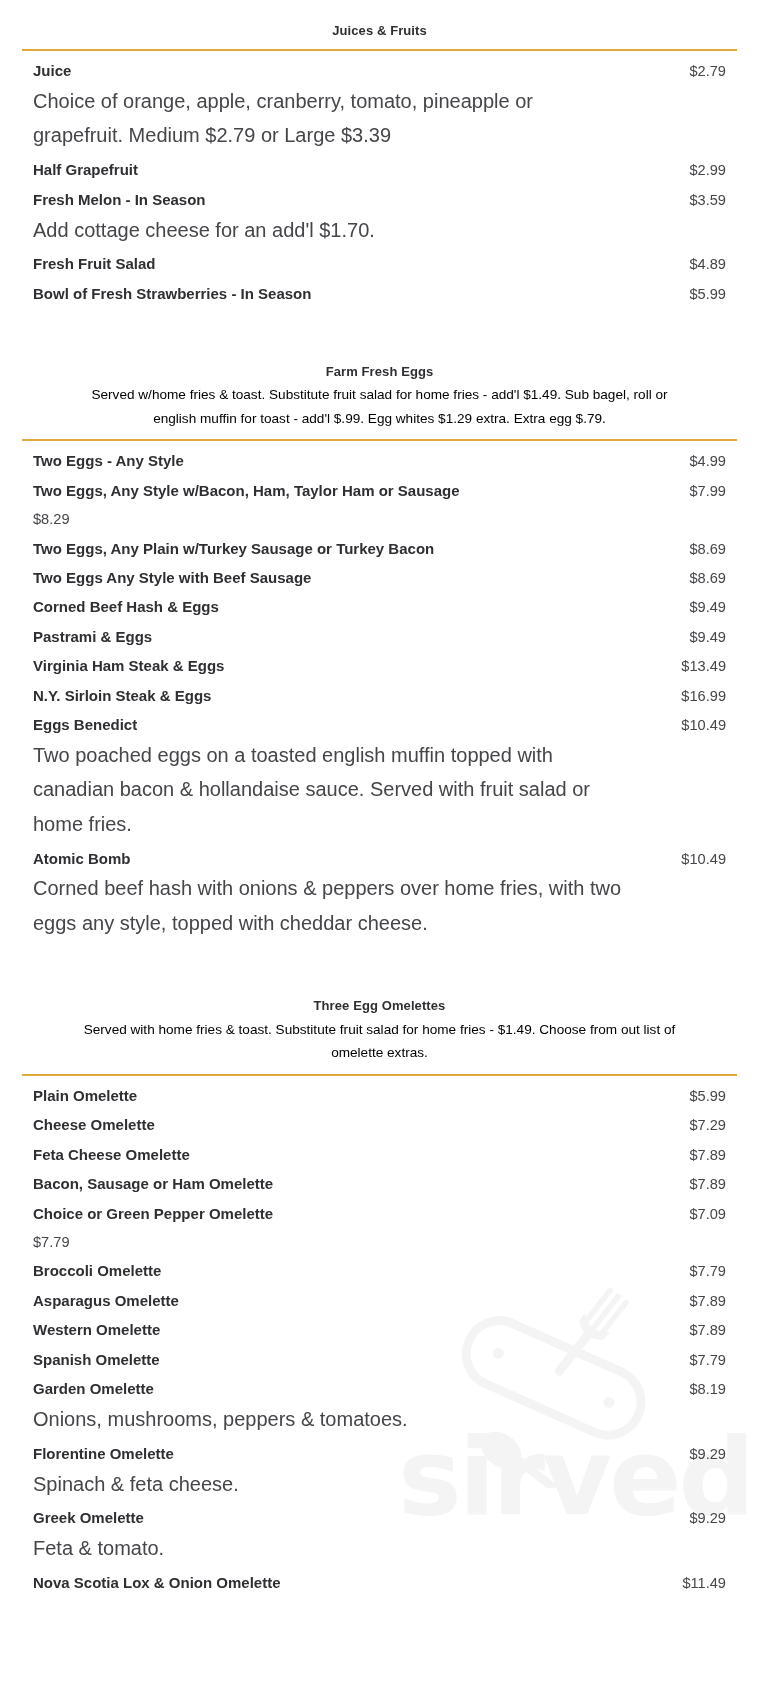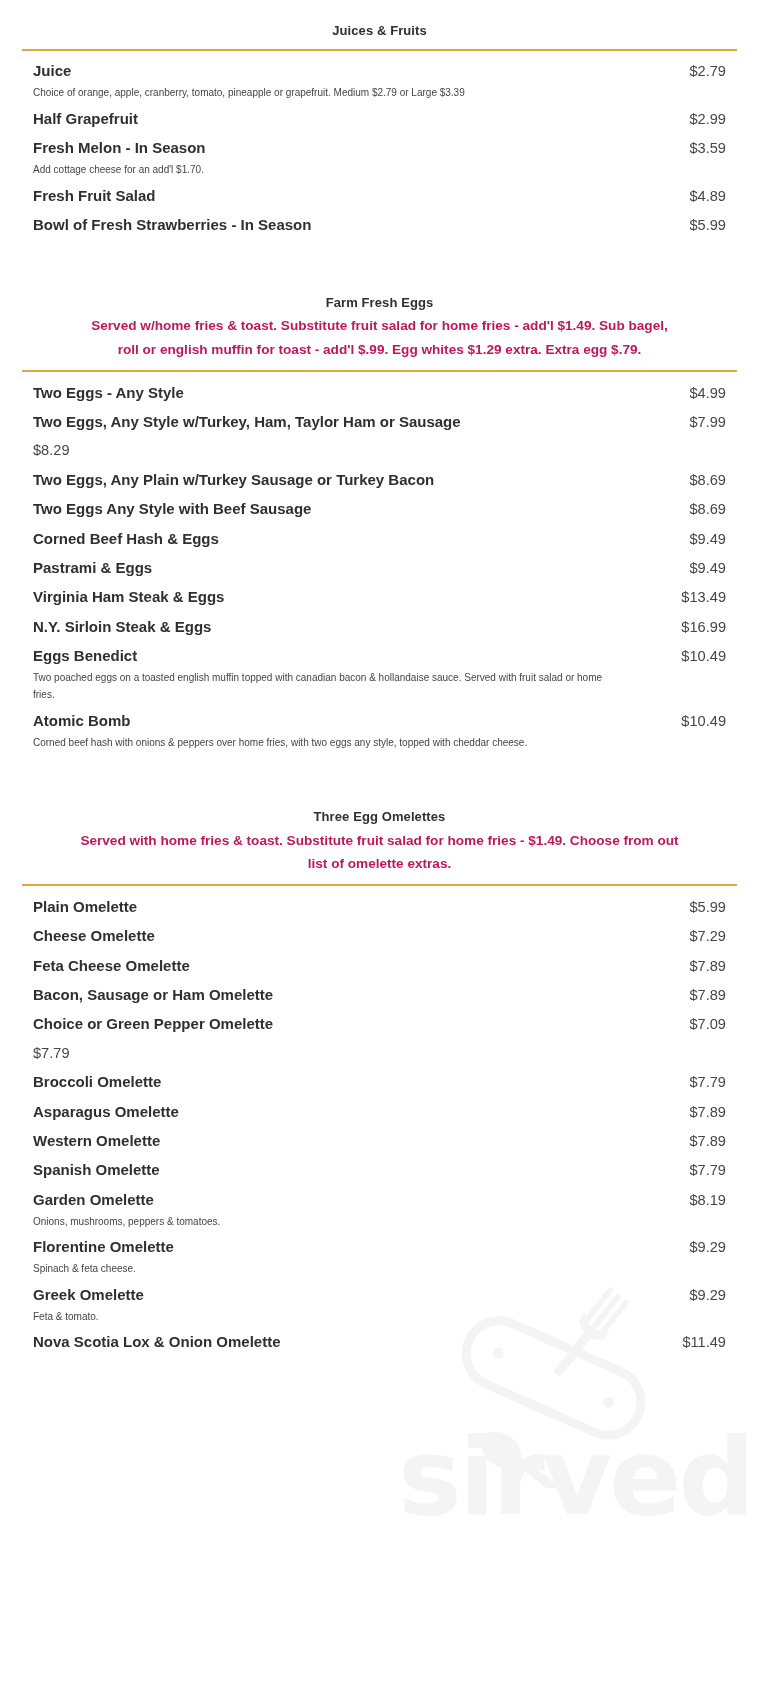--- a/index.html
+++ b/index.html
@@ -64,22 +64,22 @@
   }
   .section-title {
     font-size: 13px;
     font-weight: 700;
     color: #2f2f33;
     letter-spacing: .1px;
     line-height: 1.35;
   }
   .section-desc {
     font-size: 13.6px;
-    font-weight: 700;
-    color: #be185d;
+    font-weight: 400;
+    color: #000000;
     line-height: 1.72;
     max-width: 600px;
     margin: 3px auto 0 auto;
   }
 
   .rule {
     height: 2px;
     background: #e0a93f;
     width: 100%;
   }
@@ -105,21 +105,21 @@
   .item-price {
     font-size: 14.6px;
     font-weight: 400;
     color: #45454a;
     line-height: 1.5;
     flex: 0 0 auto;
     white-space: nowrap;
     text-align: left;
   }
   .item-desc {
-    font-size: 10px;
+    font-size: 20px;
     font-weight: 400;
     color: #45454a;
     line-height: 1.72;
     padding: 1px 11px 0 11px;
     max-width: 612px;
   }
 
   .section-gap { height: 26px; }
 </style>
 </head>
@@ -205,21 +205,21 @@
         <div class="rule"></div>
         <div class="items">
           <div class="item">
             <div class="item-line">
               <div class="item-name">Two Eggs - Any Style</div>
               <div class="item-price">$4.99</div>
             </div>
           </div>
           <div class="item">
             <div class="item-line">
-              <div class="item-name">Two Eggs, Any Style w/Turkey, Ham, Taylor Ham or Sausage</div>
+              <div class="item-name">Two Eggs, Any Style w/Bacon, Ham, Taylor Ham or Sausage</div>
               <div class="item-price">$7.99</div>
             </div>
           </div>
           <div class="item">
             <div class="item-line">
               <div class="item-price">$8.29</div>
             </div>
           </div>
           <div class="item">
             <div class="item-line">

